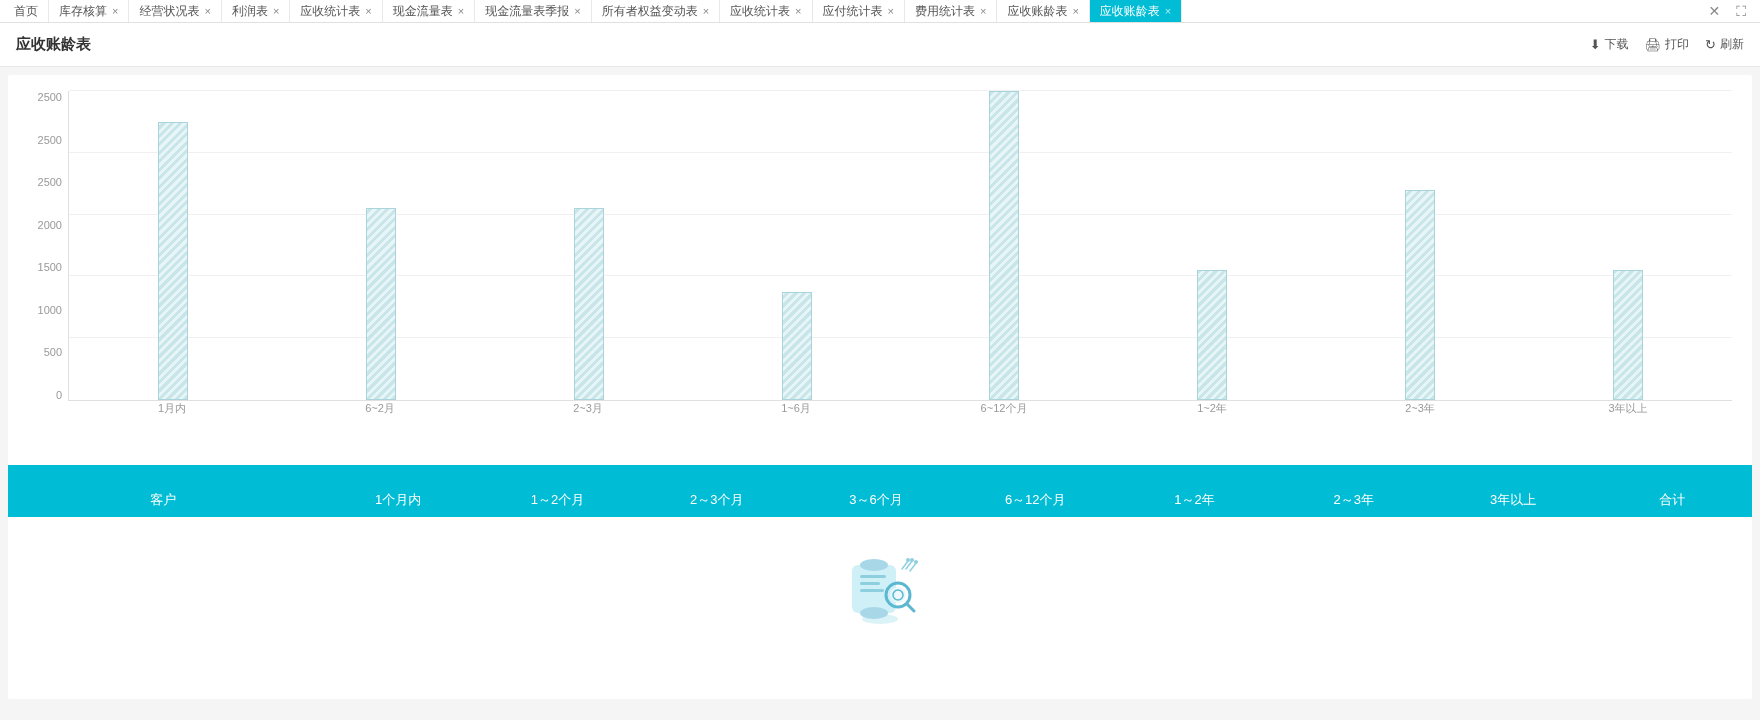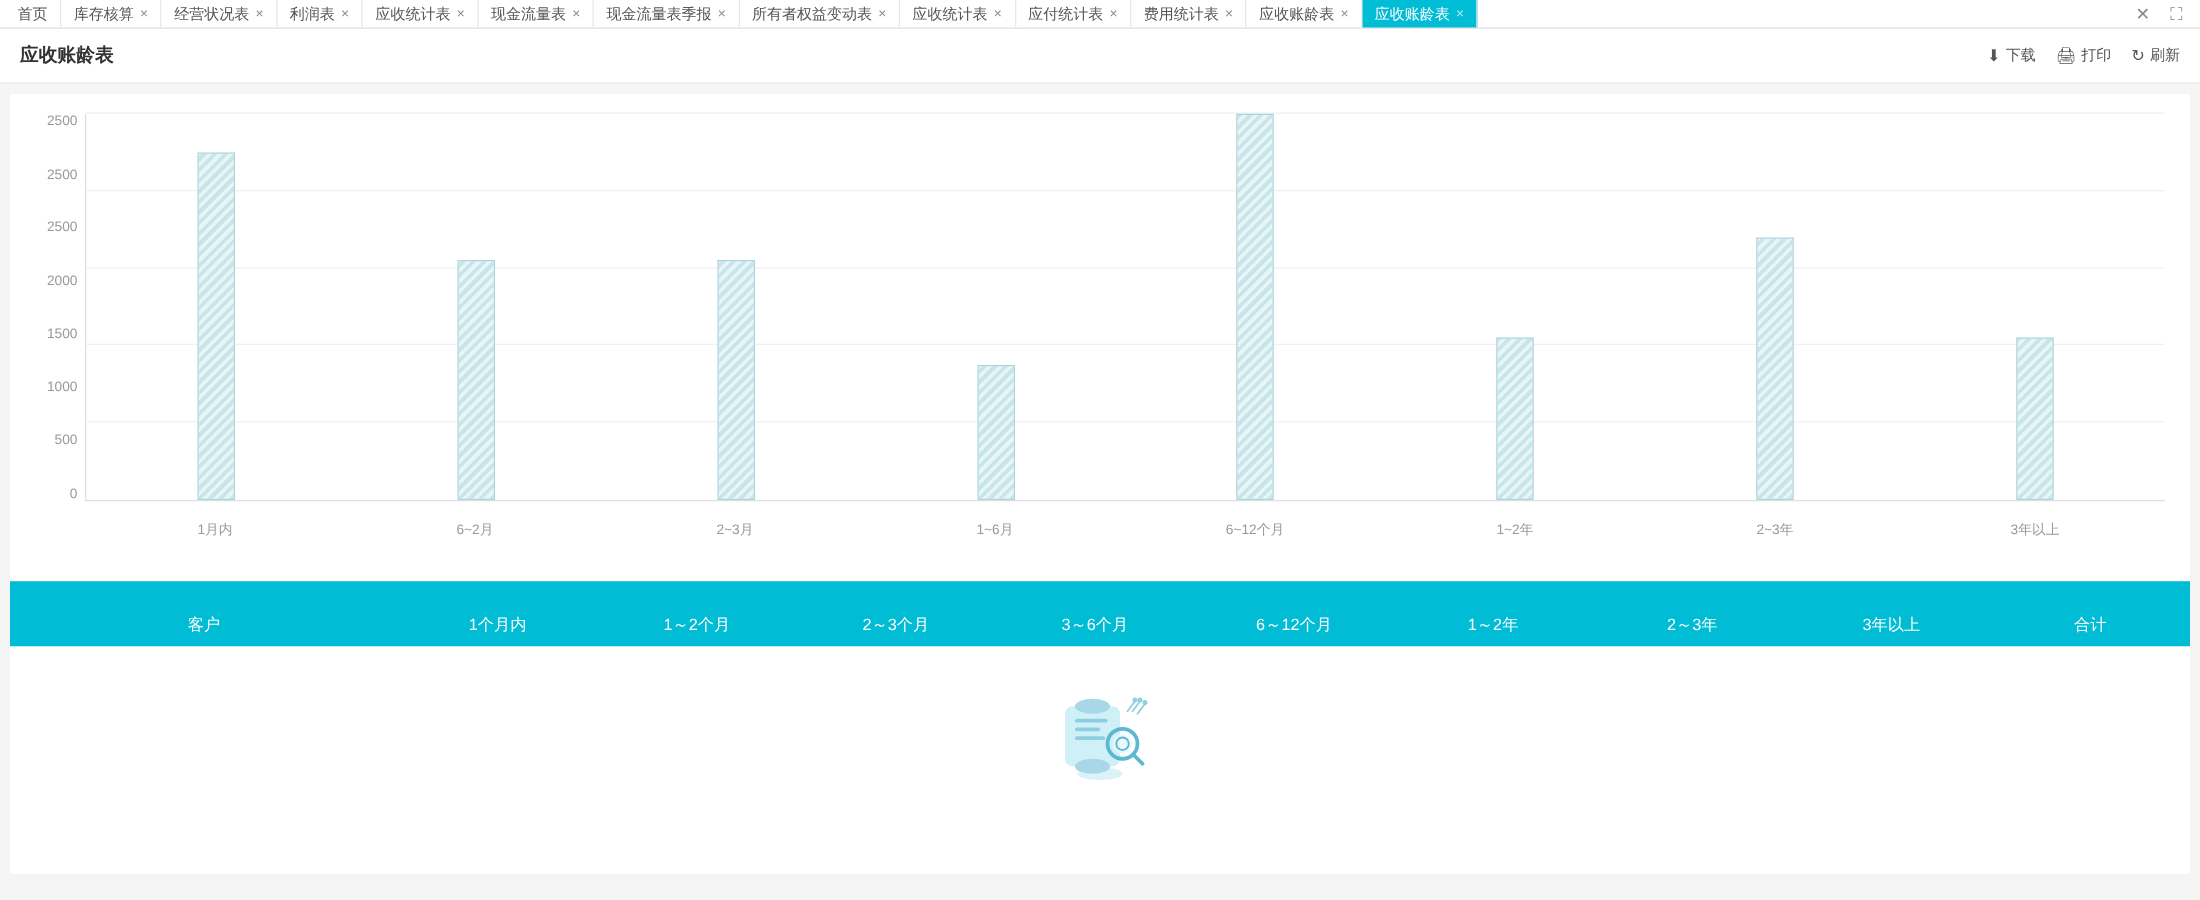--- a/index.html
+++ b/index.html
@@ -140,21 +140,21 @@
       border-top: 1px solid #f0f0f0;
     }
 
     .chart-x-axis {
       position: absolute;
       left: 40px;
       right: 0;
       bottom: 0;
       height: 30px;
       display: flex;
-      align-items: flex-end;
+      align-items: flex-start;
     }
     .x-label {
       font-size: 11px;
       color: #999;
       text-align: center;
       flex: 1;
     }
 
     
     .bars-row {

